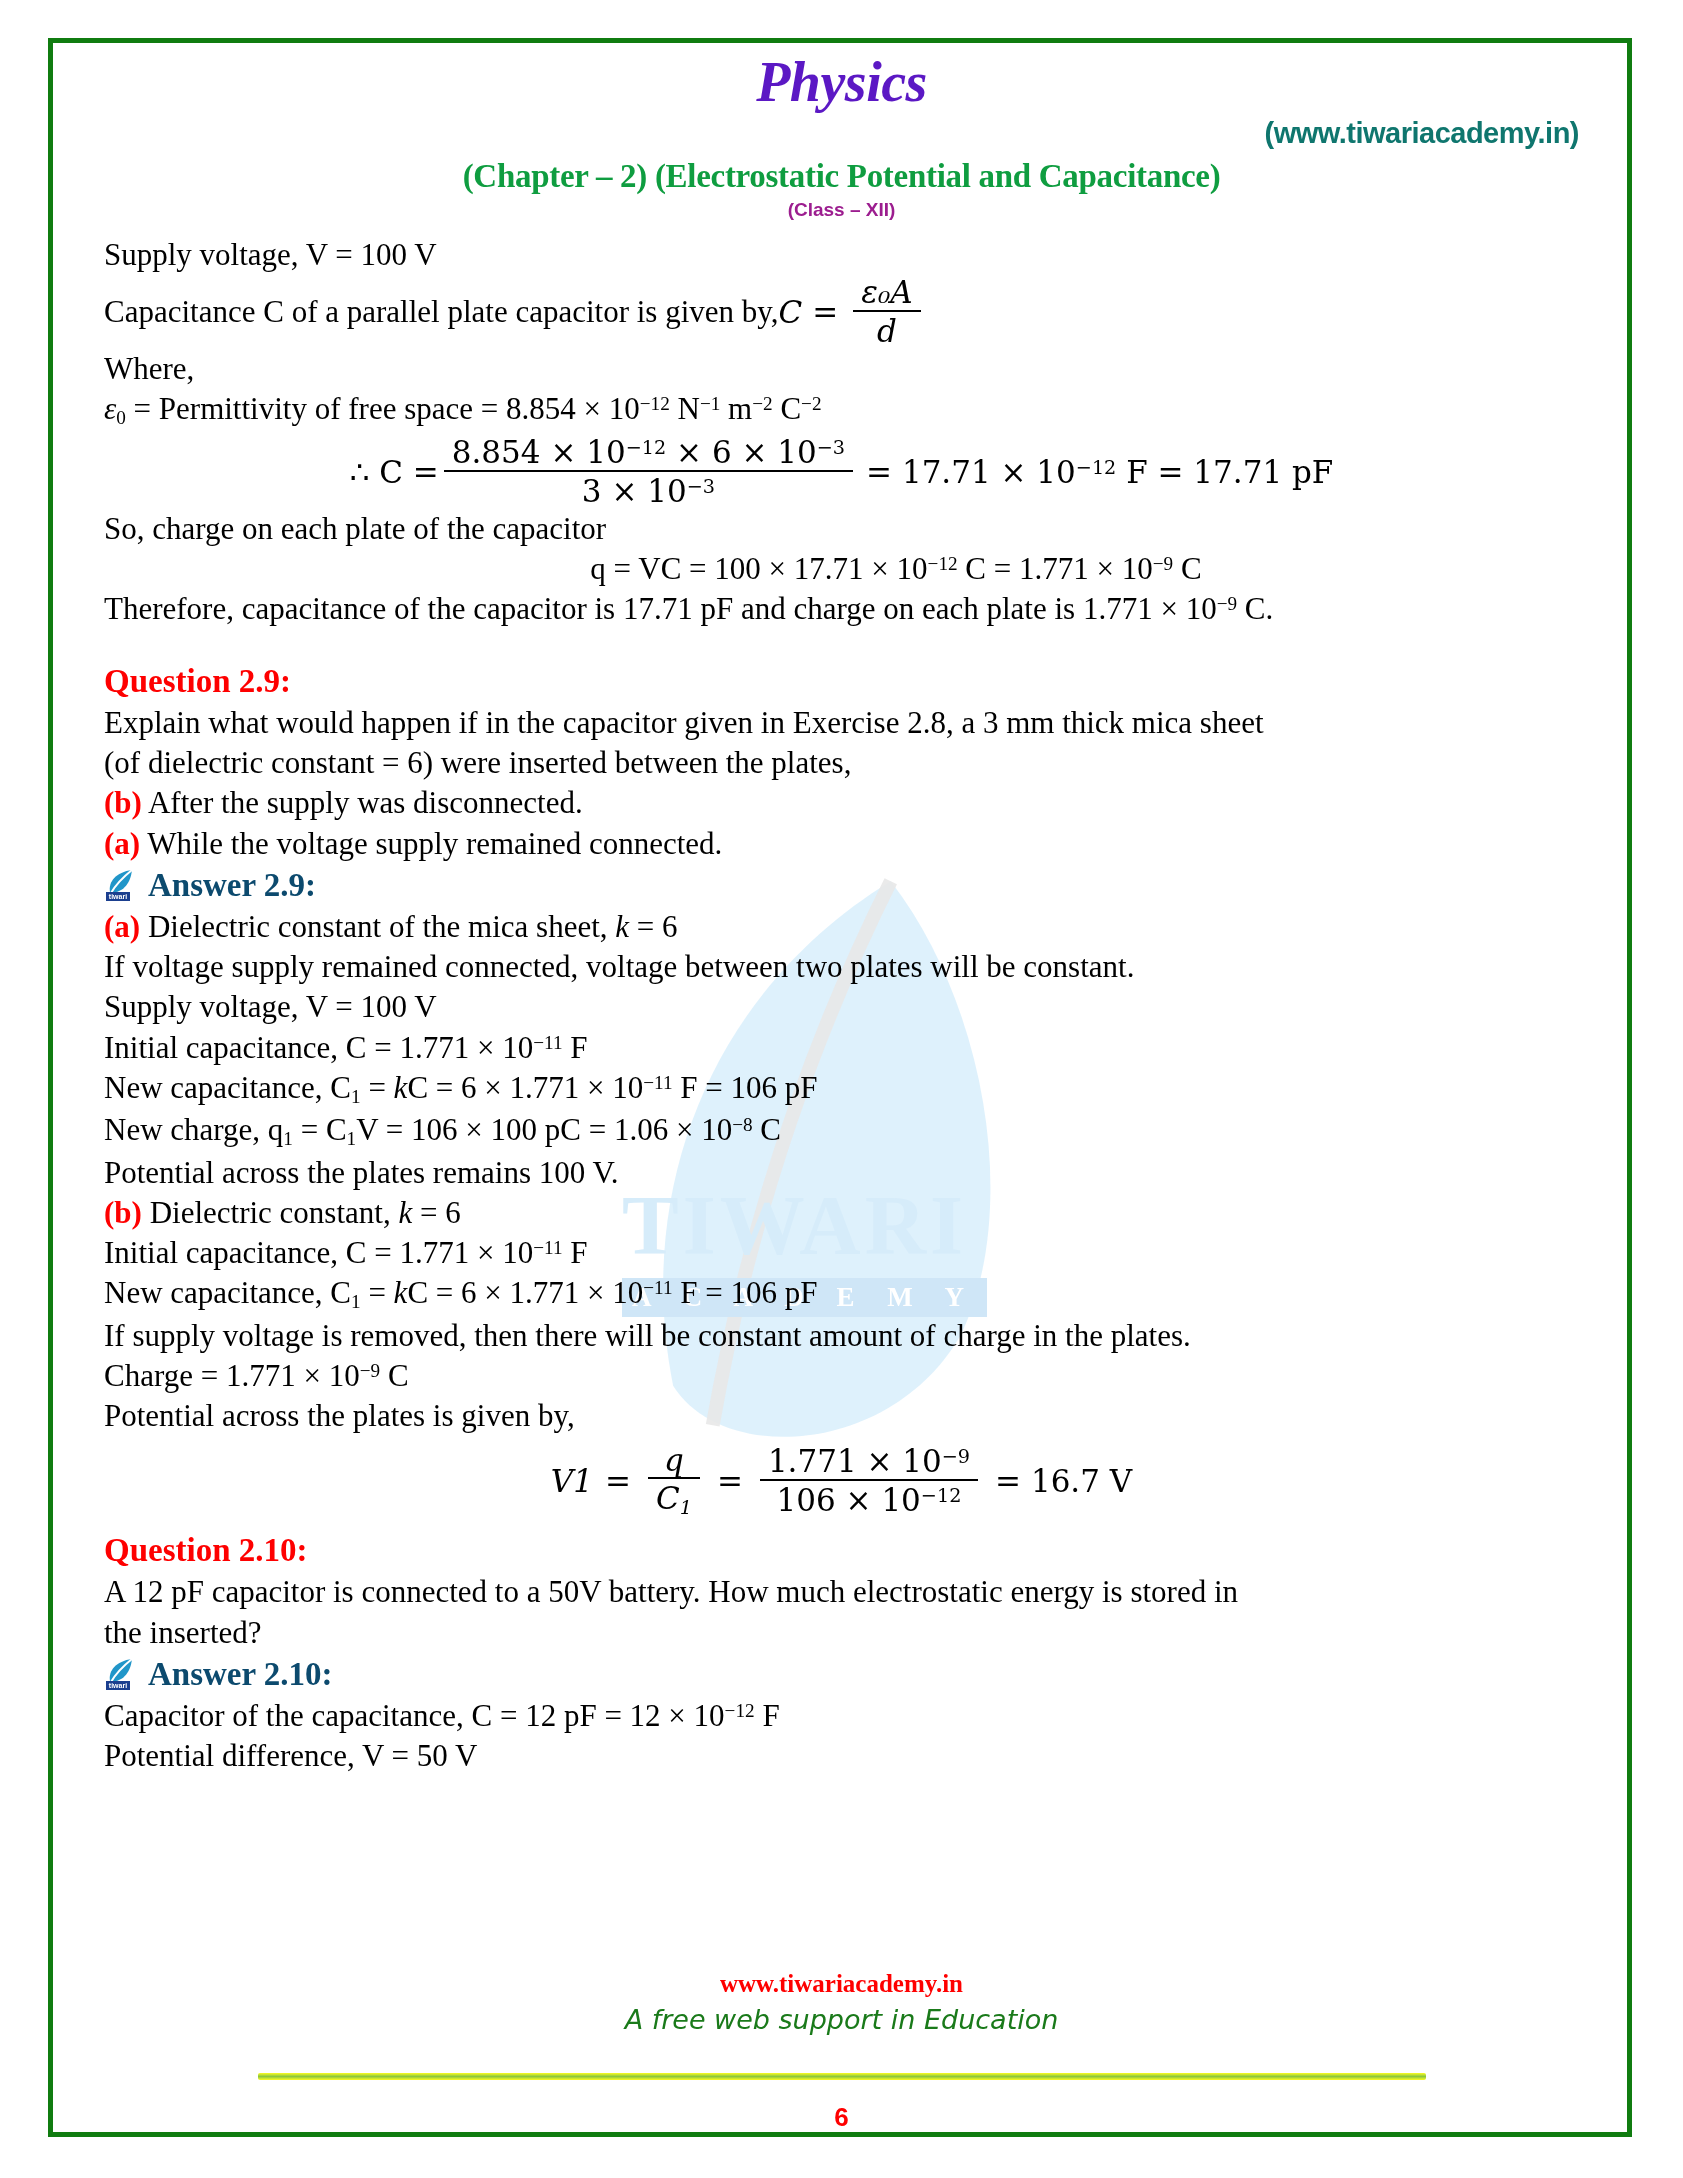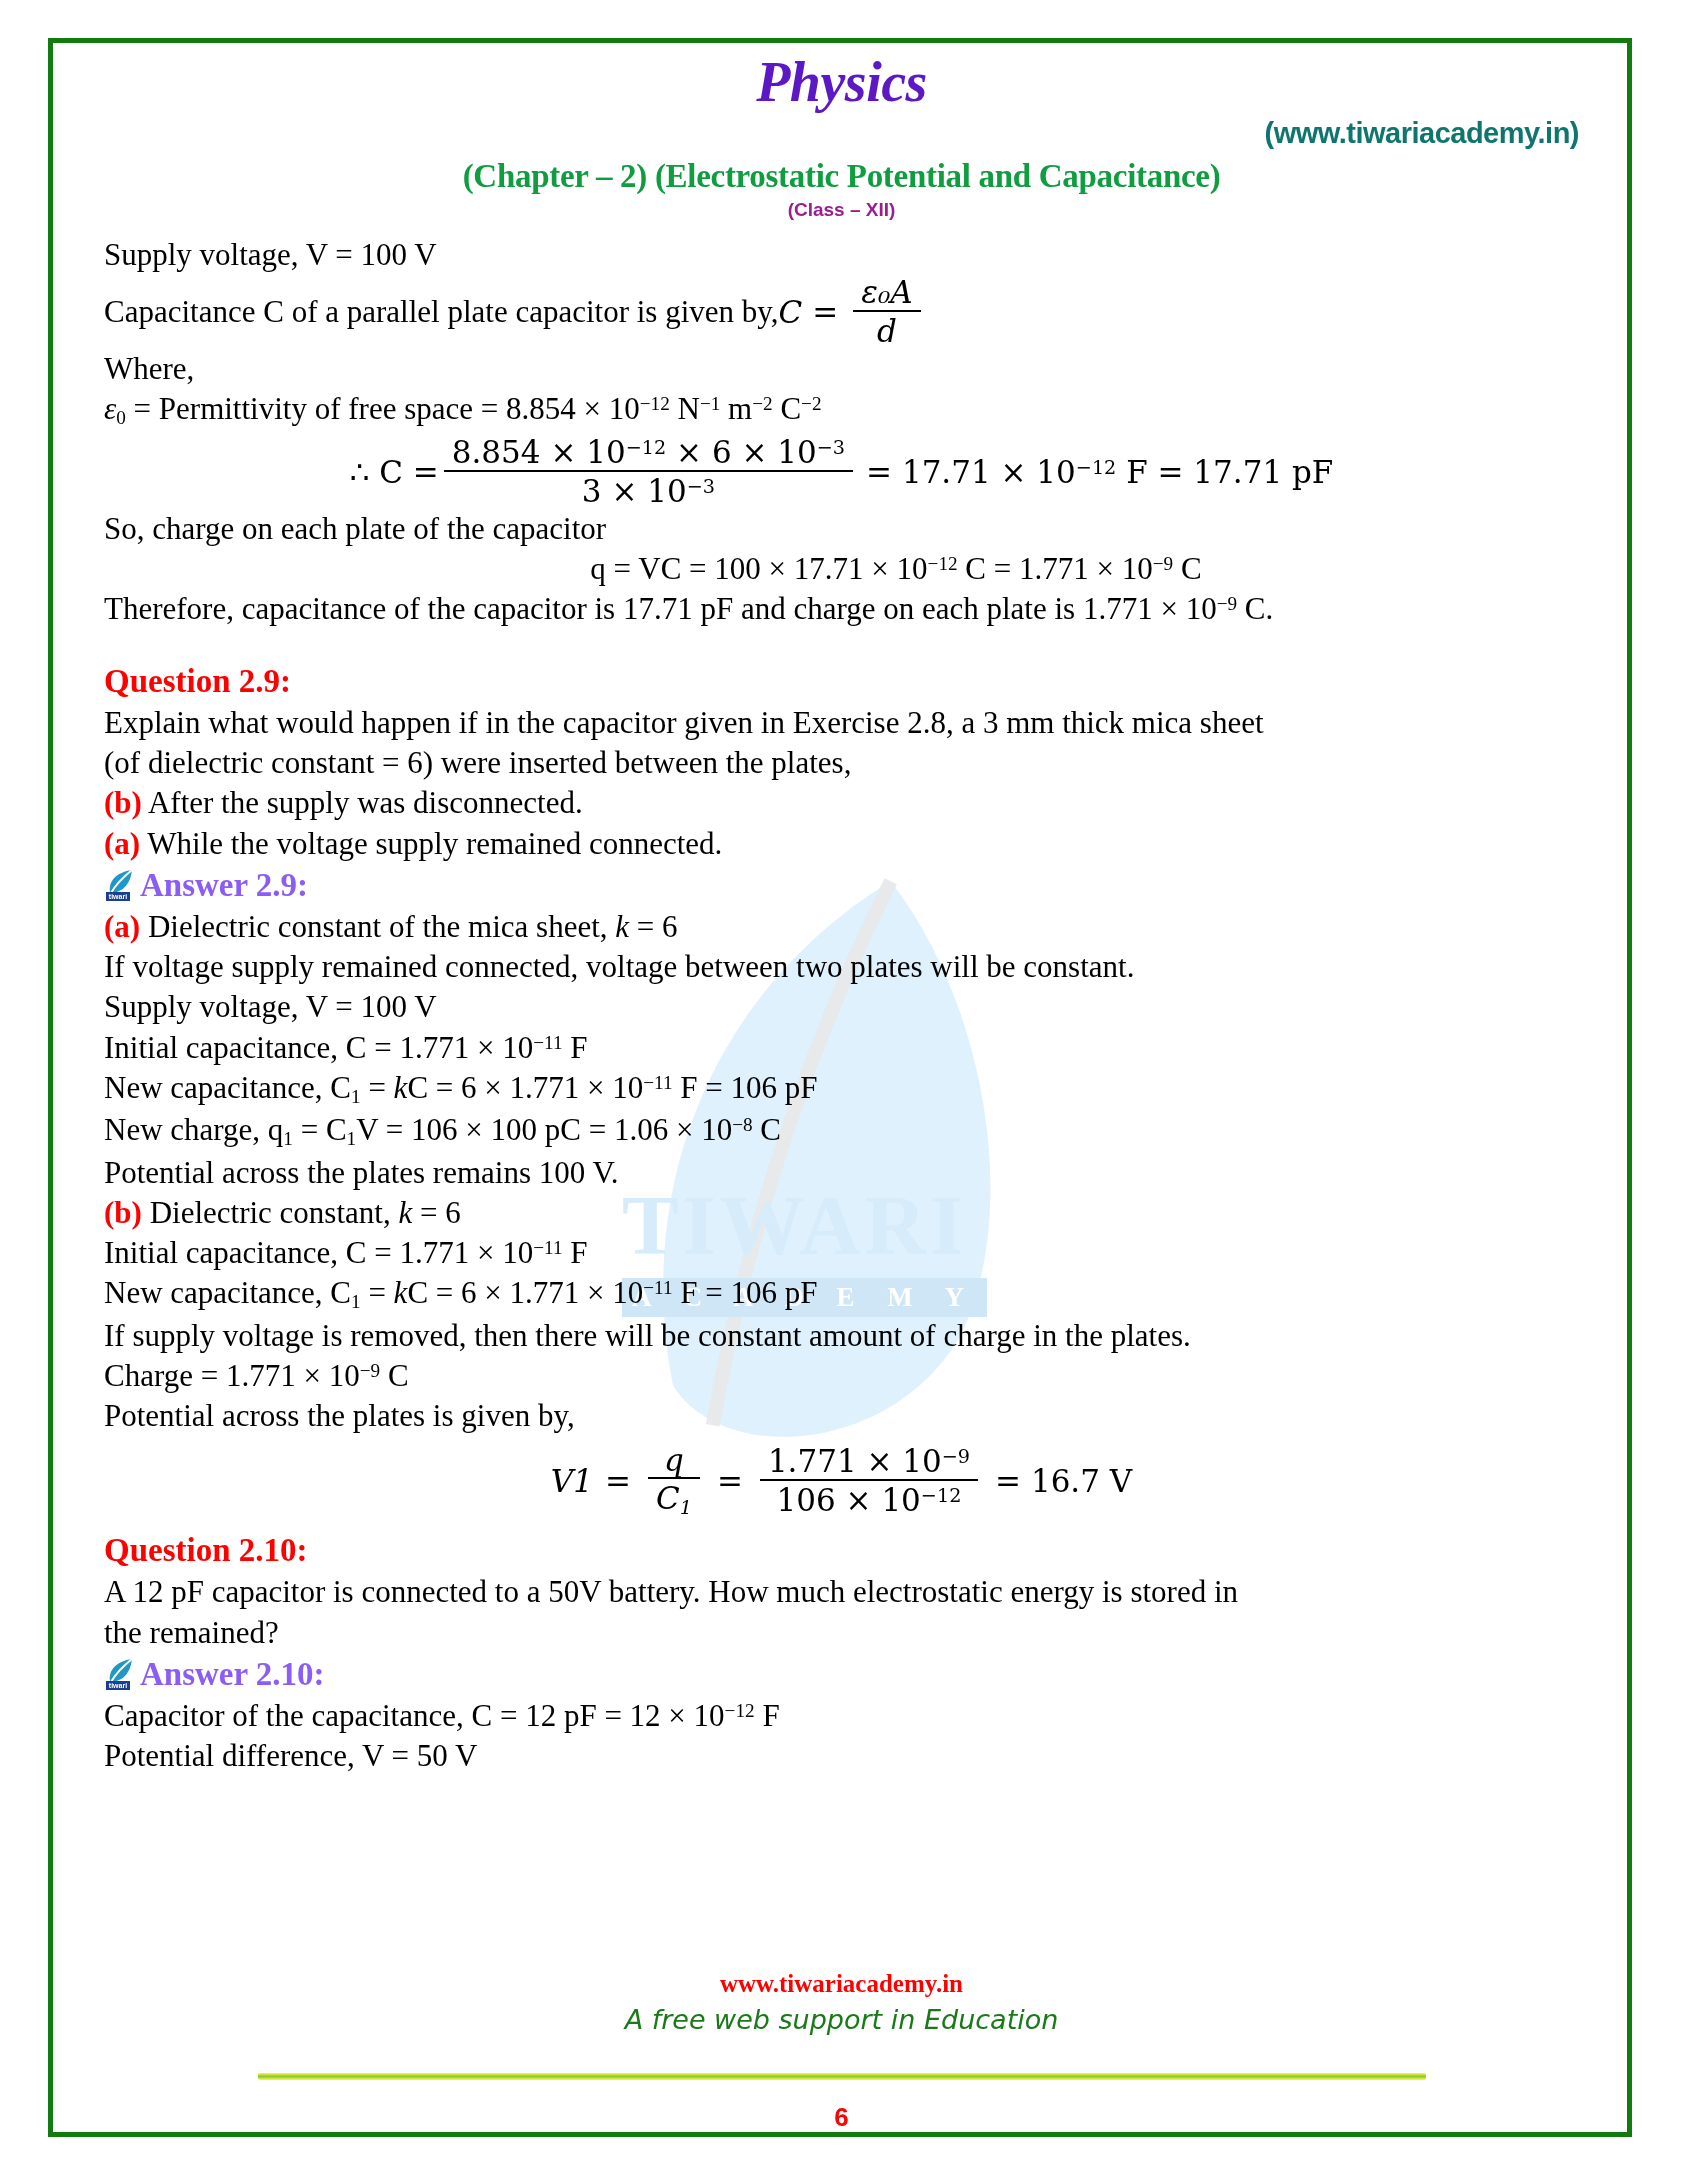--- a/index.html
+++ b/index.html
@@ -99,25 +99,25 @@
     font-family: "Liberation Serif", "DejaVu Serif", serif;
     font-weight: bold;
     font-size: 33px;
     color: #fe0000;
     line-height: 1.3;
   }
   .a-head {
     font-family: "Liberation Serif", "DejaVu Serif", serif;
     font-weight: bold;
     font-size: 33px;
-    color: #8b5cf6;
+    color: #0c4a6e;
     line-height: 1.3;
     display: flex;
     align-items: center;
-    gap: 2px;
+    gap: 10px;
   }
   .red-lbl { color: #fe0000; font-weight: bold; }
   .spacer-md { height: 30px; }
 
   
   .math {
     font-family: "DejaVu Serif", "Liberation Serif", serif;
     font-size: 31px;
   }
   .mvar { font-style: italic; }
@@ -354,21 +354,21 @@
           <span class="num"><span>1.771 × 10</span><sup>−9</sup></span>
           <span class="den"><span>106 × 10</span><sup>−12</sup></span>
         </span>
         <span class="math" style="margin-left:12px">= 16.7 V</span>
       </div>
     </div>
 
     <div style="margin-top:10px;">
       <div class="q-head">Question 2.10:</div>
       <div class="line">A 12 pF capacitor is connected to a 50V battery. How much electrostatic energy is stored in</div>
-      <div class="line">the remained?</div>
+      <div class="line">the inserted?</div>
     </div>
 
     <div>
       <div class="a-head">
         <span class="tiwari-icon">
           <svg width="34" height="34" viewBox="0 0 34 34" xmlns="http://www.w3.org/2000/svg">
             <path d="M28 2 C 12 4, 4 14, 6 24 C 14 26, 26 20, 28 2 Z" fill="#2196c9"></path>
             <path d="M28 2 C 18 10, 11 18, 7 25" stroke="#ffffff" stroke-width="2" fill="none"></path>
             <rect x="2" y="24" width="24" height="9" fill="#1b3f8f"></rect>
             <text x="14" y="31" font-family="Liberation Sans, sans-serif" font-size="7" fill="#ffffff" text-anchor="middle">tiwari</text>

